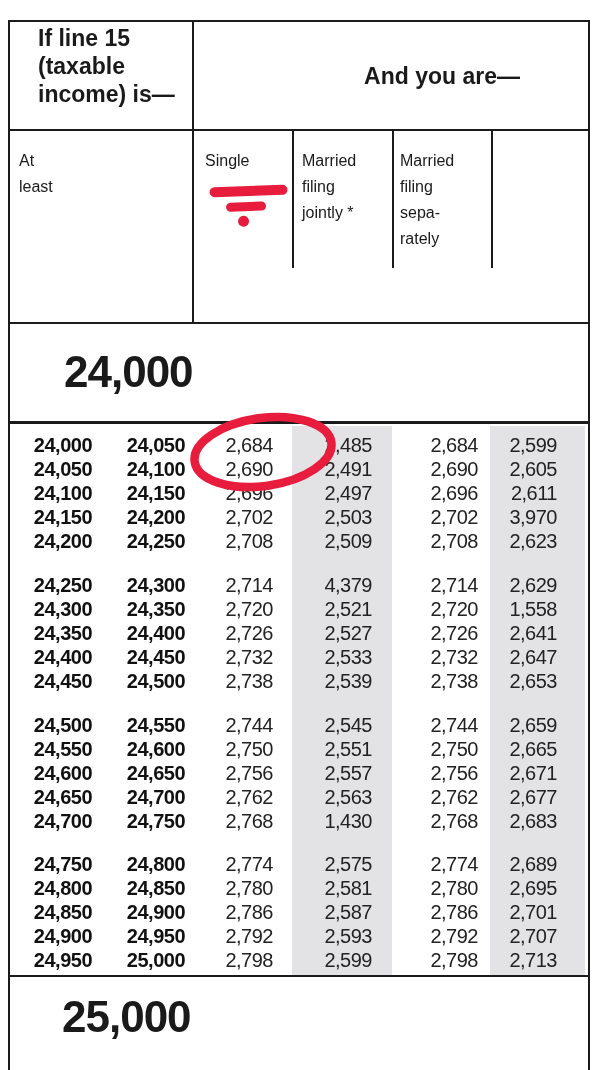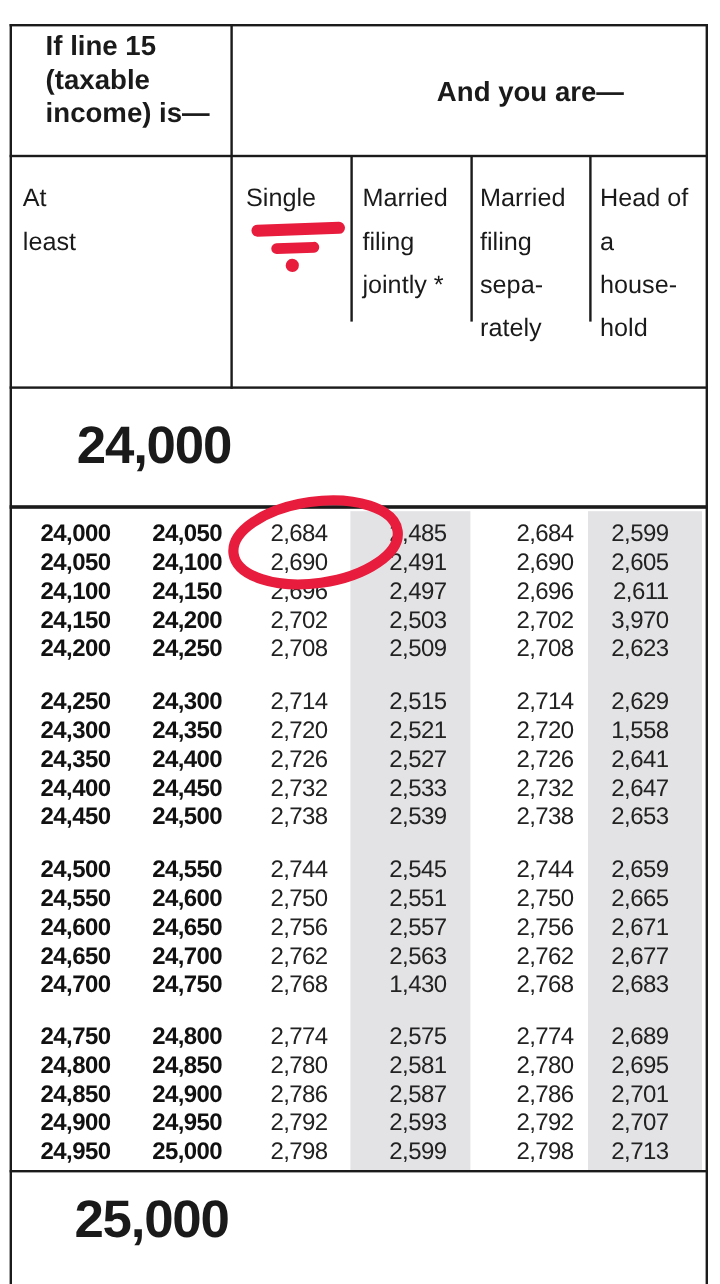--- a/index.html
+++ b/index.html
@@ -9,21 +9,21 @@
   
   .frame{position:absolute;left:8px;top:20px;width:578px;height:1060px;
          border-left:2px solid #1b1b1b;border-right:2px solid #1b1b1b;border-top:2px solid #1b1b1b;}
 
   .hline{position:absolute;left:8px;width:582px;background:#1b1b1b;}
   .vline{position:absolute;background:#1b1b1b;}
 
   .pre{white-space:pre-line;}
 
   .hdr-bold{position:absolute;font-weight:bold;font-size:23px;line-height:28px;}
-  .hdr-reg{position:absolute;font-size:21px;line-height:36px;}
+  .hdr-reg{position:absolute;font-size:16px;line-height:26px;}
 
   .center-span{position:absolute;left:208px;width:468px;text-align:center;}
 
   .section-num{position:absolute;font-weight:bold;font-size:44px;line-height:1;letter-spacing:-1px;}
 
   .band{position:absolute;top:426px;height:549px;}
 
   .block{position:absolute;left:10px;width:578px;}
   .row{display:grid;grid-template-columns:82px 93px 88px 99px 106px 79px;height:24px;line-height:24px;}
   .cell{text-align:right;font-size:20px;letter-spacing:-0.5px;}
@@ -58,24 +58,20 @@
   <div class="hdr-reg pre" style="left:19px;top:148px;">At
 least</div>
   <div class="hdr-reg pre" style="left:205px;top:148px;">Single</div>
   <div class="hdr-reg pre" style="left:302px;top:148px;">Married
 filing
 jointly *</div>
   <div class="hdr-reg pre" style="left:400px;top:148px;">Married
 filing
 sepa-
 rately</div>
-  <div class="hdr-reg pre" style="left:500px;top:148px;">Head of
-a
-house-
-hold</div>
 
 
   <div class="section-num" style="left:64px;top:350px;">24,000</div>
   <div class="section-num" style="left:62px;top:995px;">25,000</div>
 
   <div class="block" style="top:433px;">
       <div class="row">
         <div class="cell c0">24,000</div>
         <div class="cell c1">24,050</div>
         <div class="cell c2">2,684</div>
@@ -114,21 +110,21 @@
         <div class="cell c3">2,509</div>
         <div class="cell c4">2,708</div>
         <div class="cell c5">2,623</div>
       </div>
     </div>
   <div class="block" style="top:573px;">
       <div class="row">
         <div class="cell c0">24,250</div>
         <div class="cell c1">24,300</div>
         <div class="cell c2">2,714</div>
-        <div class="cell c3">2,515</div>
+        <div class="cell c3">4,379</div>
         <div class="cell c4">2,714</div>
         <div class="cell c5">2,629</div>
       </div>
       <div class="row">
         <div class="cell c0">24,300</div>
         <div class="cell c1">24,350</div>
         <div class="cell c2">2,720</div>
         <div class="cell c3">2,521</div>
         <div class="cell c4">2,720</div>
         <div class="cell c5">1,558</div>

